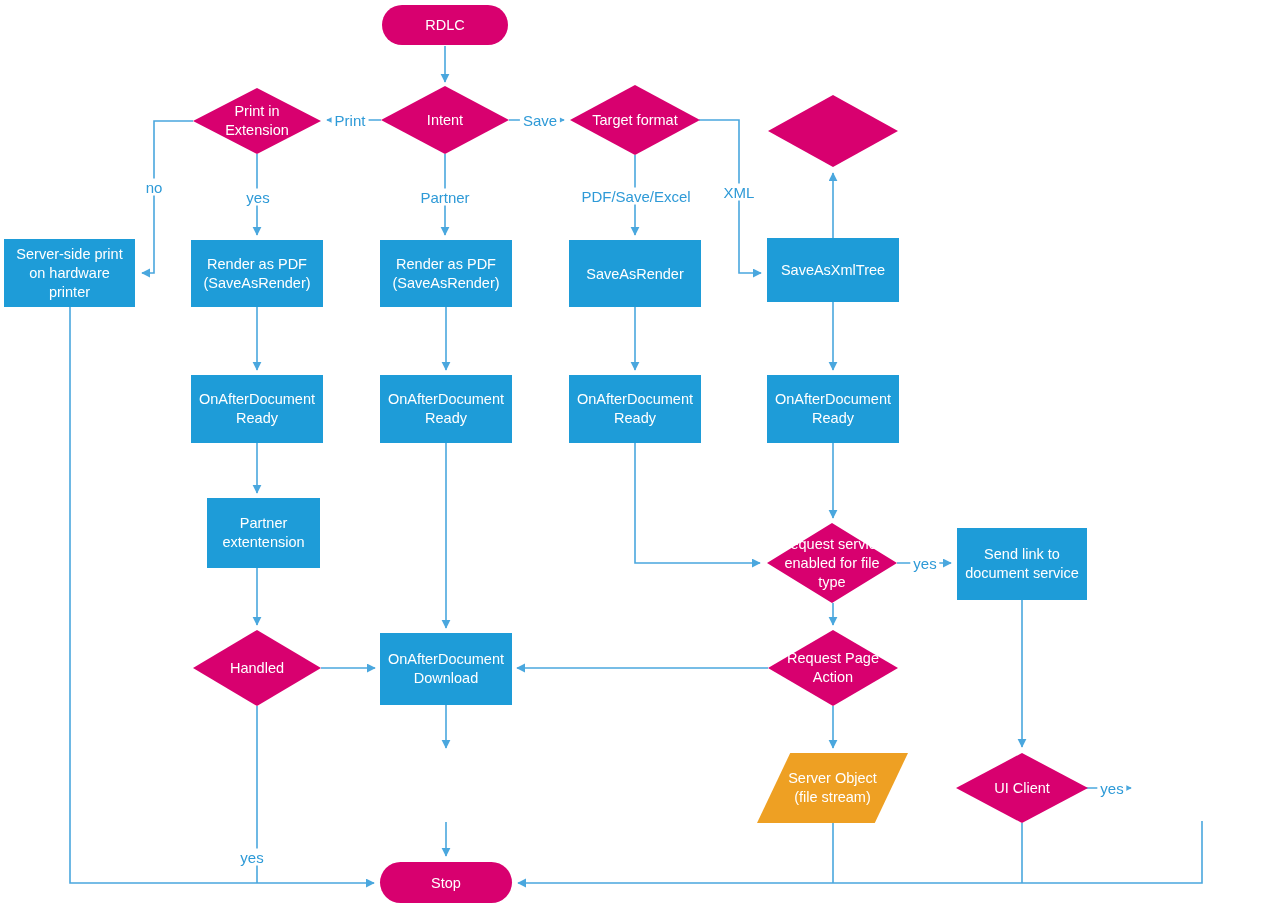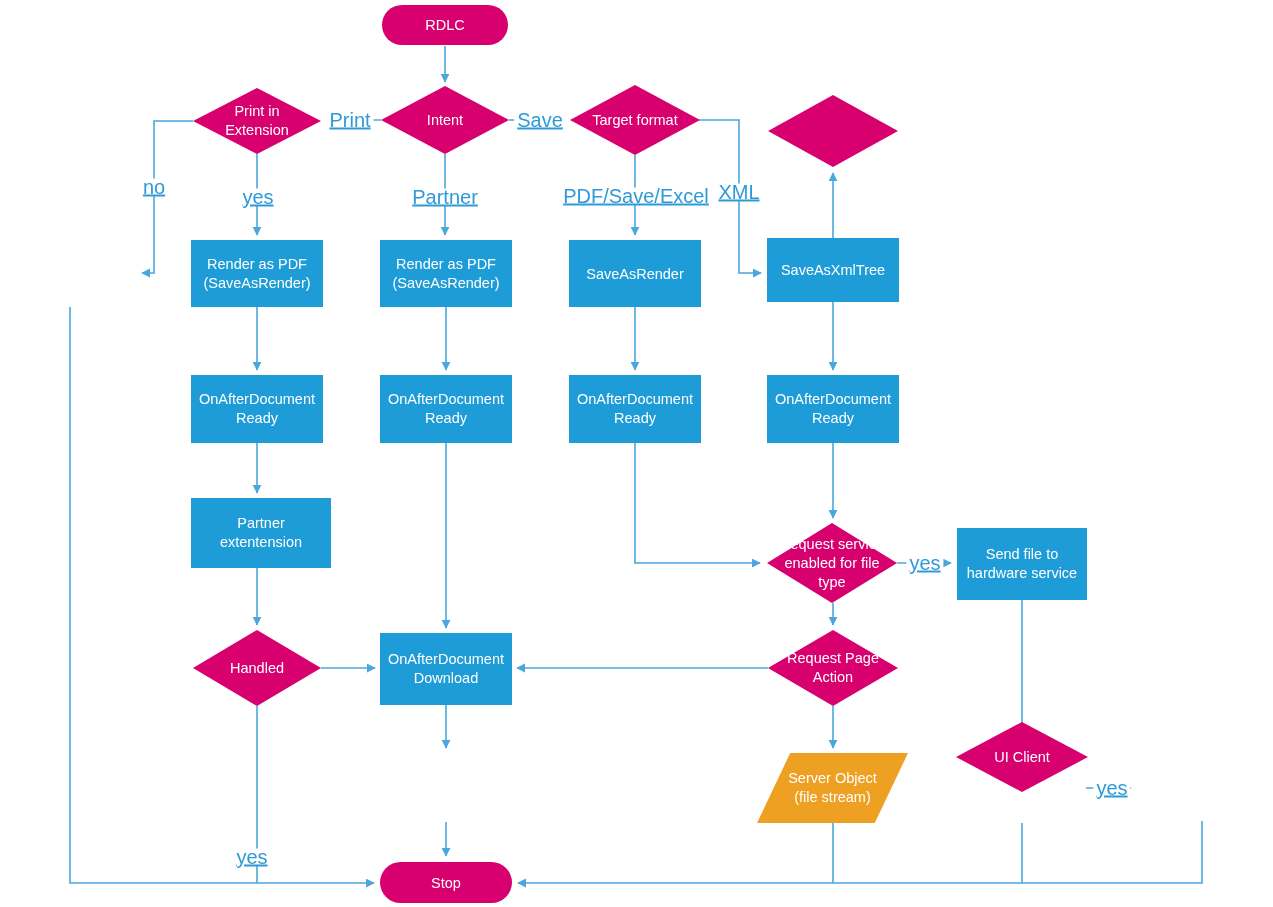--- a/index.html
+++ b/index.html
@@ -26,21 +26,21 @@
   .para{clip-path:polygon(22% 0%,100% 0%,78% 100%,0% 100%);}
   .pill{border-radius:21px;}
   .nlabel{
     position:absolute;left:50%;top:50%;transform:translate(-50%,-50%);
     width:max-content;color:var(--node-text);text-align:center;
     font-size:14.5px;line-height:19px;font-weight:400;
   }
   .elabel{
     position:absolute;transform:translate(-50%,-50%);
     background:var(--bg);color:var(--edge-label);
-    font-size:20px;line-height:17px;padding:0 3px;white-space:nowrap;text-decoration:underline;
+    font-size:15px;line-height:17px;padding:0 3px;white-space:nowrap;
   }
 </style>
 </head>
 <body>
 
 <div class="canvas">
 
   <svg class="connectors" viewBox="0 0 1273 907" xmlns="http://www.w3.org/2000/svg">
     <defs>
       <marker id="arrow" markerWidth="10" markerHeight="10" refX="8.2" refY="4.5" orient="auto" markerUnits="userSpaceOnUse">
@@ -100,20 +100,24 @@
   </div>
   <div class="node" style="left:570px;top:85px;width:130px;height:70px">
     <div class="shape diamond pink"></div>
     <div class="nlabel" style="width:110px">Target format</div>
   </div>
   <div class="node" style="left:768px;top:95px;width:130px;height:72px">
     <div class="shape diamond pink"></div>
     <div class="nlabel"></div>
   </div>
 
+  <div class="node" style="left:4px;top:239px;width:131px;height:68px">
+    <div class="shape blue"></div>
+    <div class="nlabel" style="width:122px">Server-side print on hardware printer</div>
+  </div>
   <div class="node" style="left:191px;top:240px;width:132px;height:67px">
     <div class="shape blue"></div>
     <div class="nlabel" style="width:128px">Render as PDF (SaveAsRender)</div>
   </div>
   <div class="node" style="left:380px;top:240px;width:132px;height:67px">
     <div class="shape blue"></div>
     <div class="nlabel" style="width:128px">Render as PDF (SaveAsRender)</div>
   </div>
   <div class="node" style="left:569px;top:240px;width:132px;height:67px">
     <div class="shape blue"></div>
@@ -134,52 +138,52 @@
   </div>
   <div class="node" style="left:569px;top:375px;width:132px;height:68px">
     <div class="shape blue"></div>
     <div class="nlabel" style="width:128px">OnAfterDocument Ready</div>
   </div>
   <div class="node" style="left:767px;top:375px;width:132px;height:68px">
     <div class="shape blue"></div>
     <div class="nlabel" style="width:128px">OnAfterDocument Ready</div>
   </div>
 
-  <div class="node" style="left:191px;top:498px;width:140px;height:70px">
+  <div class="node" style="left:207px;top:498px;width:113px;height:70px">
     <div class="shape blue"></div>
     <div class="nlabel" style="width:110px">Partner extentension</div>
   </div>
 
   <div class="node" style="left:767px;top:523px;width:130px;height:80px">
     <div class="shape diamond pink"></div>
     <div class="nlabel" style="width:116px">Request service enabled for file type</div>
   </div>
   <div class="node" style="left:957px;top:528px;width:130px;height:72px">
     <div class="shape blue"></div>
-    <div class="nlabel" style="width:126px">Send file to hardware service</div>
+    <div class="nlabel" style="width:126px">Send link to document service</div>
   </div>
 
   <div class="node" style="left:193px;top:630px;width:128px;height:76px">
     <div class="shape diamond pink"></div>
     <div class="nlabel">Handled</div>
   </div>
   <div class="node" style="left:380px;top:633px;width:132px;height:72px">
     <div class="shape blue"></div>
     <div class="nlabel" style="width:128px">OnAfterDocument Download</div>
   </div>
   <div class="node" style="left:768px;top:630px;width:130px;height:76px">
     <div class="shape diamond pink"></div>
     <div class="nlabel" style="width:104px">Request Page Action</div>
   </div>
 
   <div class="node" style="left:757px;top:753px;width:151px;height:70px">
     <div class="shape para orange"></div>
     <div class="nlabel" style="width:92px">Server Object (file stream)</div>
   </div>
-  <div class="node" style="left:956px;top:722px;width:132px;height:70px">
+  <div class="node" style="left:956px;top:753px;width:132px;height:70px">
     <div class="shape diamond pink"></div>
     <div class="nlabel">UI Client</div>
   </div>
 
   <div class="elabel" style="left:350px;top:120px">Print</div>
   <div class="elabel" style="left:540px;top:120px">Save</div>
   <div class="elabel" style="left:154px;top:187px">no</div>
   <div class="elabel" style="left:258px;top:197px">yes</div>
   <div class="elabel" style="left:445px;top:197px">Partner</div>
   <div class="elabel" style="left:636px;top:196px">PDF/Save/Excel</div>

